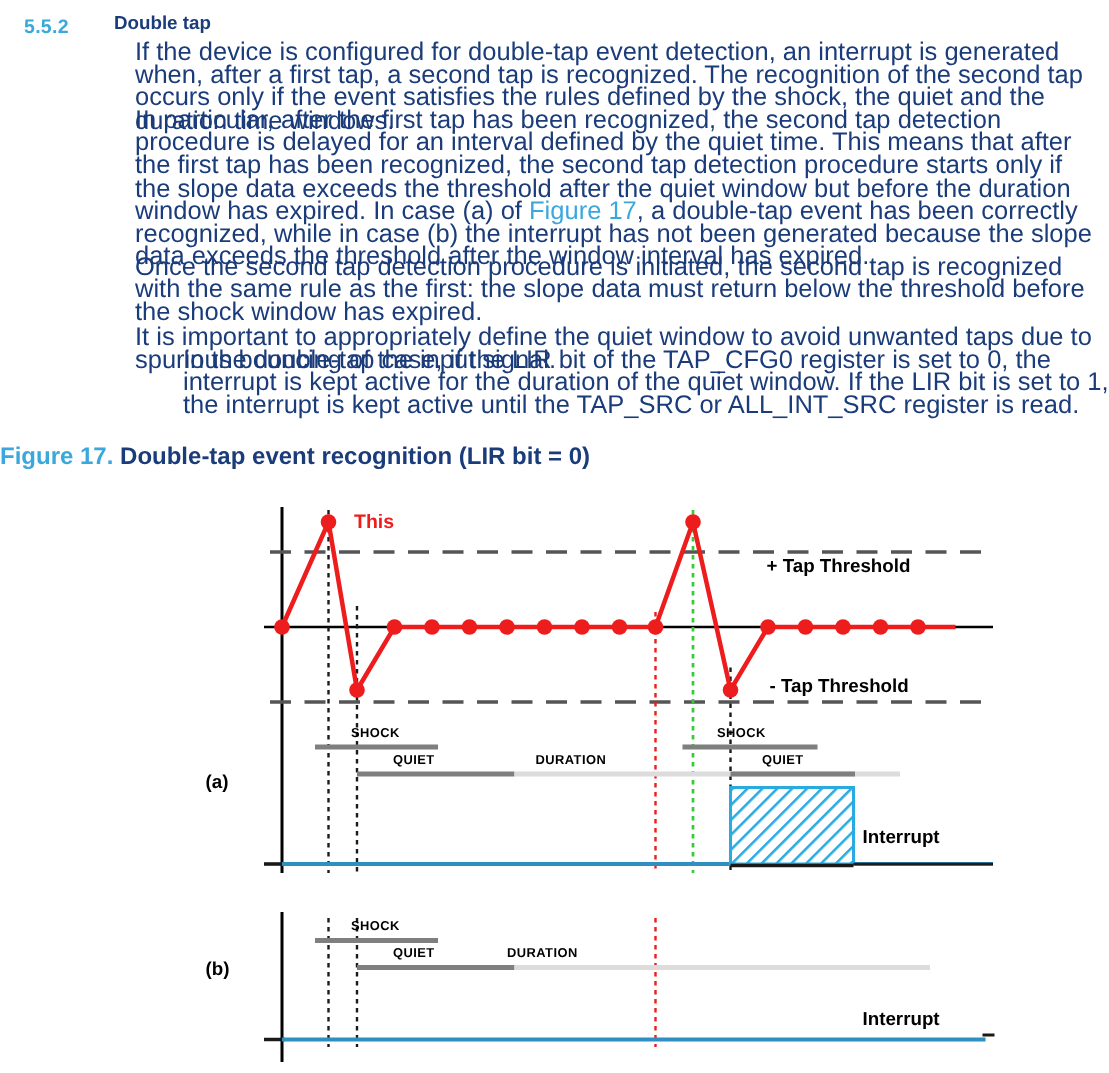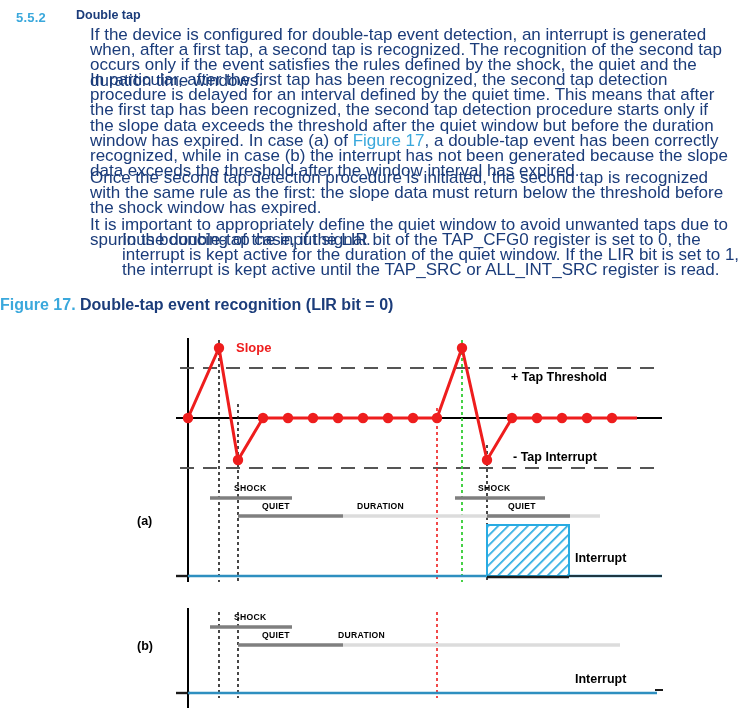--- a/index.html
+++ b/index.html
@@ -225,25 +225,25 @@
 
     <line x1="210" y1="307" x2="292" y2="307" stroke="#7f7f7f" stroke-width="3.4"></line>
     <line x1="238" y1="325" x2="343" y2="325" stroke="#7f7f7f" stroke-width="3.4"></line>
     <line x1="343" y1="325" x2="620" y2="325" stroke="#dcdcdc" stroke-width="3.4"></line>
 
     <line x1="176" y1="373" x2="190" y2="373" stroke="#1a1a1a" stroke-width="2.4"></line>
     <line x1="188" y1="373" x2="657" y2="373" stroke="#2e8fc0" stroke-width="2.6"></line>
     <line x1="655" y1="370" x2="663" y2="370" stroke="#1a1a1a" stroke-width="2"></line>
   </svg>
 
-  <div class="fig-text lbl-slope">Slope</div>
+  <div class="fig-text lbl-slope">This</div>
 
   <div class="fig-text lbl-pos-thr">+ Tap Threshold</div>
 
-  <div class="fig-text lbl-neg-thr">- Tap Interrupt</div>
+  <div class="fig-text lbl-neg-thr">- Tap Threshold</div>
 
   <div class="fig-text lbl-case-a">(a)</div>
 
   <div class="fig-text lbl-case-b">(b)</div>
 
   <div class="fig-text lbl-interrupt-a">Interrupt</div>
 
   <div class="fig-text lbl-interrupt-b">Interrupt</div>
 
   <div class="fig-text lbl-win" style="left:234px; top:163px;">SHOCK</div>

